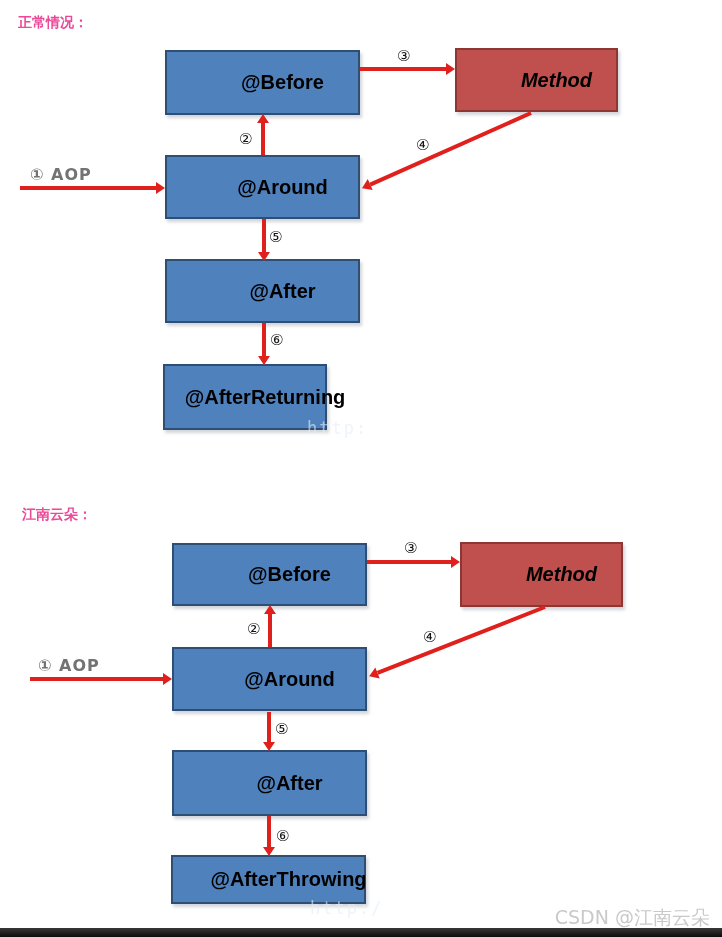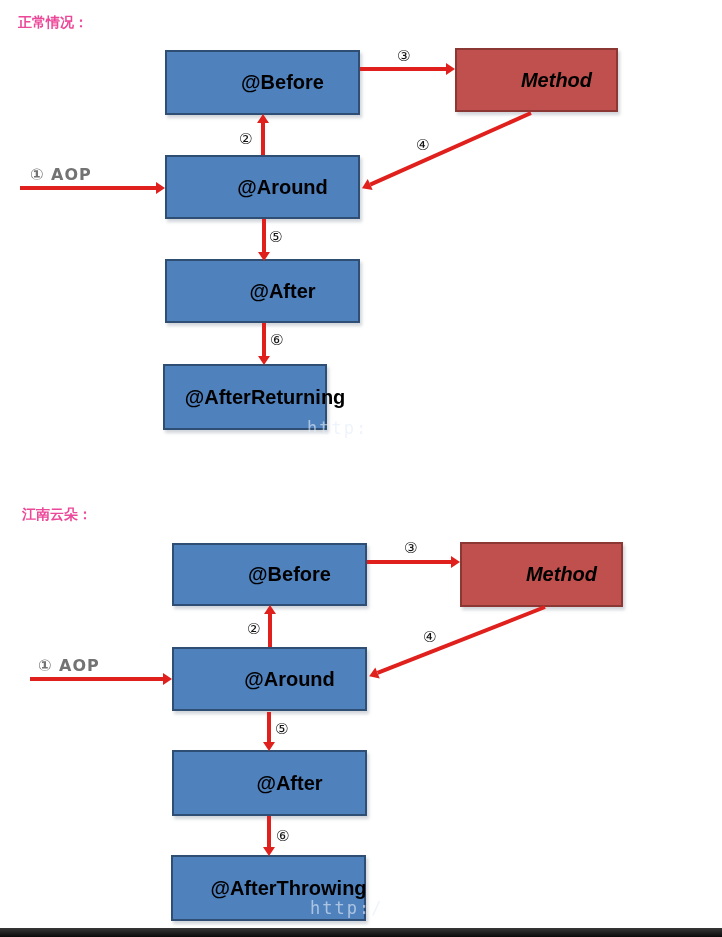--- a/index.html
+++ b/index.html
@@ -79,35 +79,36 @@
     <div class="wm" style="left:307px;top:401px;margin-top:17px;">http:</div>
   </section>
 
   <section>
     <div class="sec-title" style="left:22px;top:506px;">江南云朵：</div>
 
     <div class="box blue" style="left:172px;top:543px;width:195px;height:63px;">@Before</div>
     <div class="box red" style="left:460px;top:542px;width:163px;height:65px;">Method</div>
     <div class="box blue" style="left:172px;top:647px;width:195px;height:64px;">@Around</div>
     <div class="box blue" style="left:172px;top:750px;width:195px;height:66px;">@After</div>
-    <div class="box blue" style="left:171px;top:855px;width:195px;height:66px;">@AfterThrowing</div>
+    <div class="box blue" style="left:171px;top:855px;width:195px;height:49px;">@AfterThrowing</div>
 
     <div class="entry" style="left:38px;top:656px;">① AOP</div>
 
     <div class="arrow" style="left:30px;top:677px;width:133px;"></div>
     <div class="arrow" style="left:270px;top:645px;width:33px;transform:rotate(-90deg);"></div>
     <div class="arrow" style="left:367px;top:560px;width:84px;"></div>
     <div class="arrow" style="left:545px;top:605px;width:180px;transform:rotate(158.5deg);"></div>
     <div class="arrow" style="left:269px;top:710px;width:30px;transform:rotate(90deg);"></div>
     <div class="arrow" style="left:269px;top:814px;width:31px;transform:rotate(90deg);"></div>
 
     <div class="step" style="left:247px;top:620px;">②</div>
     <div class="step" style="left:404px;top:539px;">③</div>
     <div class="step" style="left:423px;top:628px;">④</div>
     <div class="step" style="left:275px;top:720px;">⑤</div>
     <div class="step" style="left:276px;top:827px;">⑥</div>
 
     <div class="wm" style="left:310px;top:898px;text-align:center;">http:/</div>
   </section>
 
+  <div class="csdn" style="right:12px;top:905px;">CSDN @江南云朵</div>
   <div class="bar"></div>
 
 </div>
 
 </body></html>

